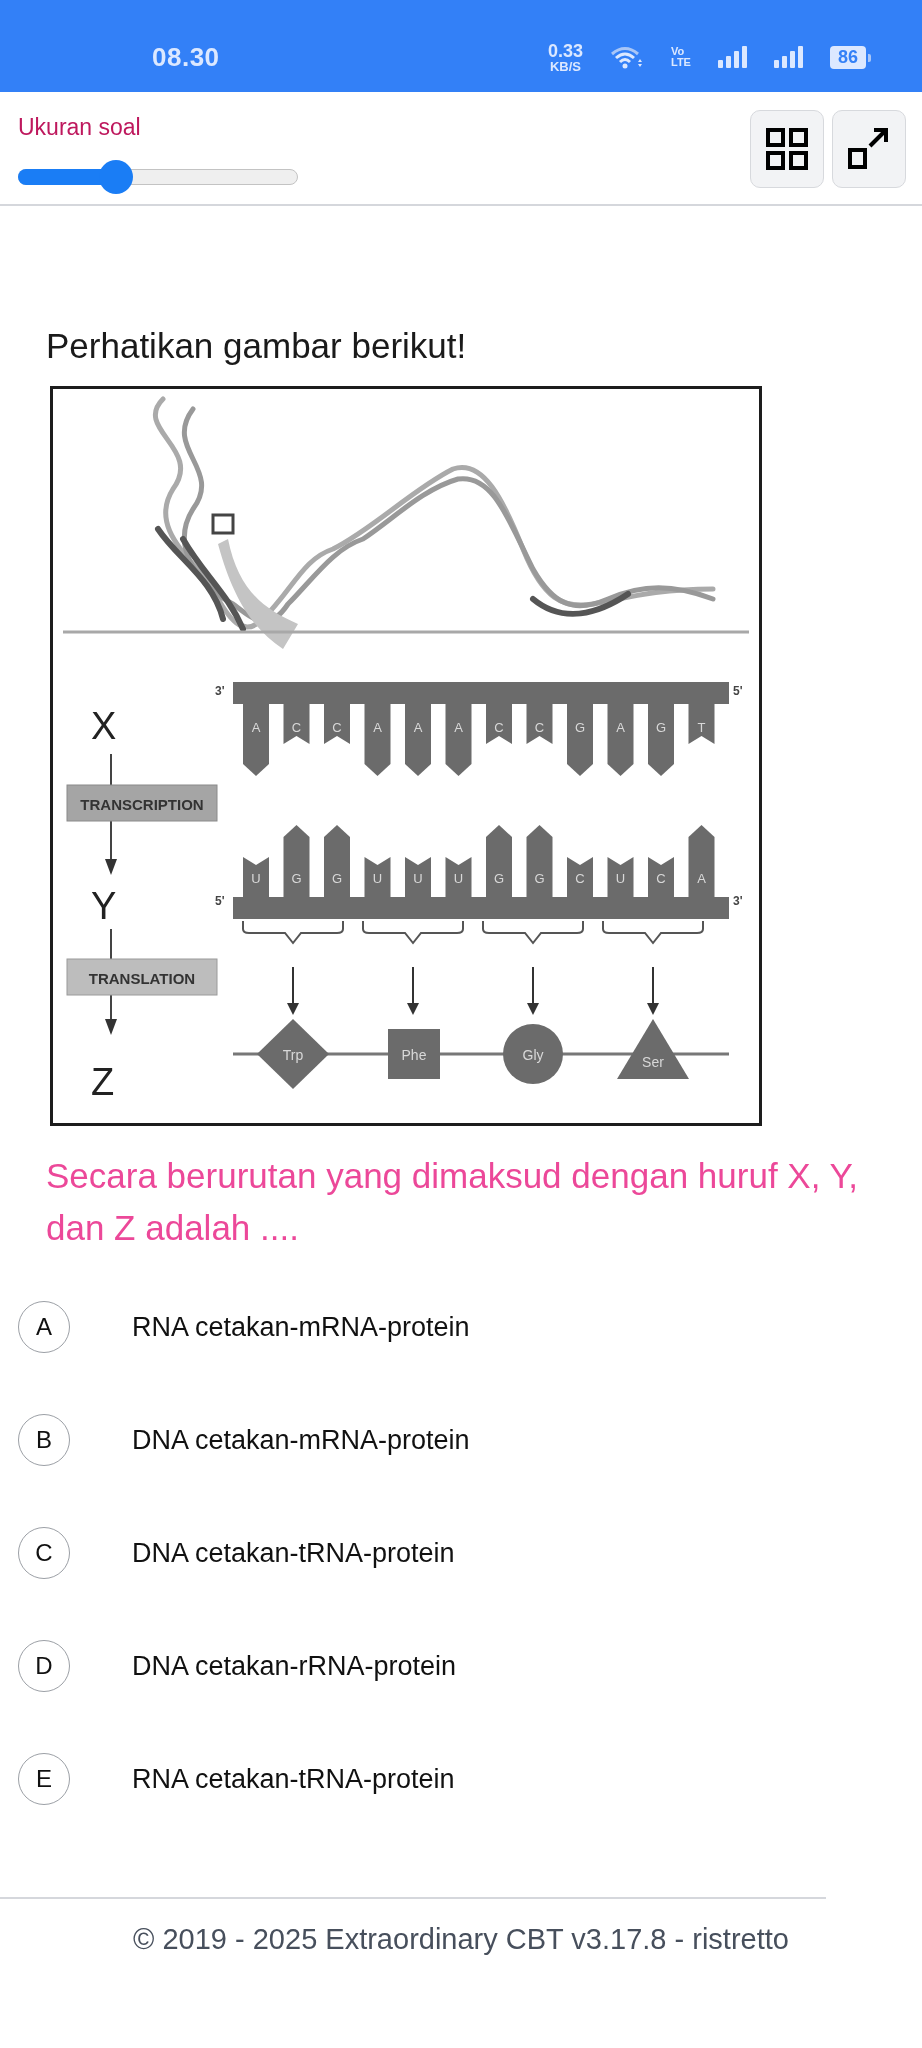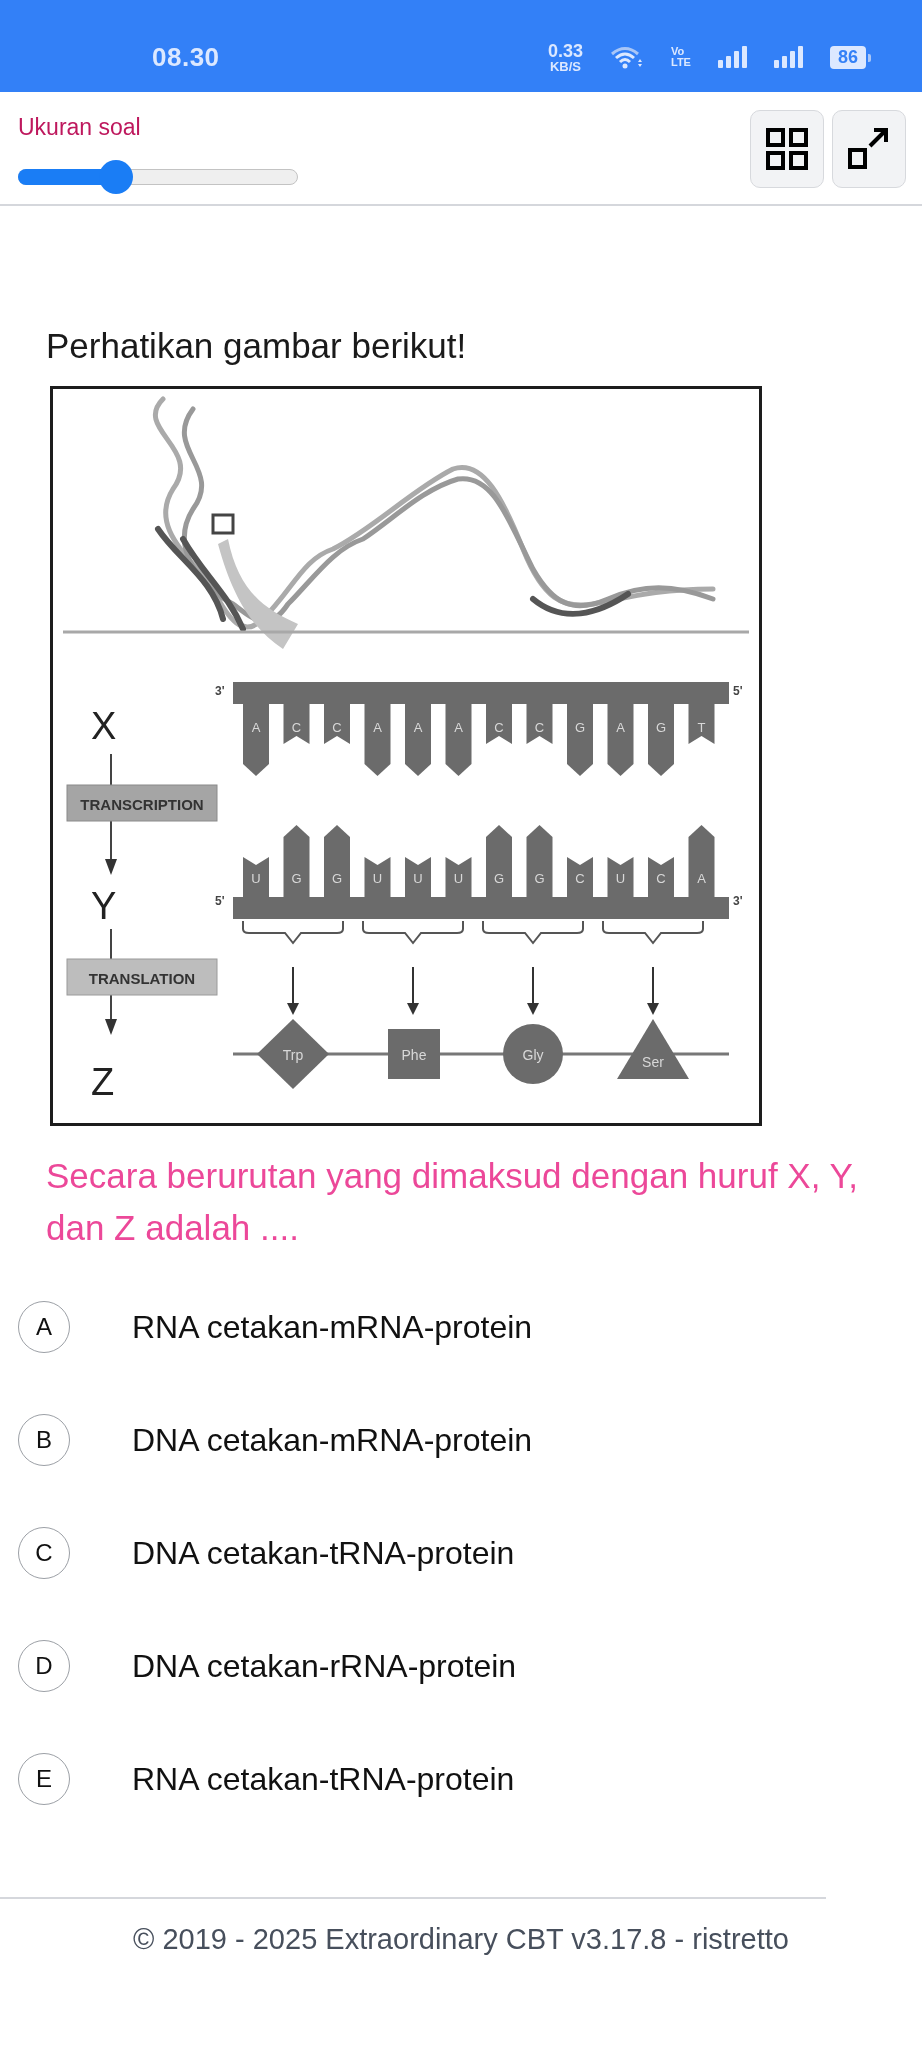--- a/index.html
+++ b/index.html
@@ -30,21 +30,21 @@
 
   .question-title { position: absolute; left: 46px; top: 326px; font-size: 35px; color: #1a1a1a; }
   .figure { position: absolute; left: 50px; top: 386px; width: 712px; height: 740px; border: 3px solid #1d1d1d; background: #fff; }
   .figure svg { display: block; }
 
   .question-text { position: absolute; left: 46px; top: 1150px; width: 820px; font-size: 35px; line-height: 52px; color: #ec4899; }
 
   .options { position: absolute; left: 0; top: 1292px; width: 922px; }
   .option { position: absolute; left: 0; width: 922px; height: 70px; display: flex; align-items: center; cursor: pointer; }
   .option .badge { position: absolute; left: 18px; width: 52px; height: 52px; border-radius: 50%; border: 1.5px solid #9ca0a6; display: flex; align-items: center; justify-content: center; font-size: 24px; color: #111; background: #fff; }
-  .option .text { position: absolute; left: 132px; font-size: 32px; color: #111; }
+  .option .text { position: absolute; left: 132px; font-size: 27px; color: #111; }
 
   .footer { position: absolute; left: 0; top: 1897px; width: 826px; border-top: 2px solid #d5d7dc; height: 151px; }
   .footer .copy { position: absolute; left: 0; top: 24px; width: 922px; text-align: center; font-size: 29px; color: #474f5c; }
 </style>
 </head>
 <body>
 
 <div class="statusbar">
   <div class="time">08.30</div>
   <div class="right">

